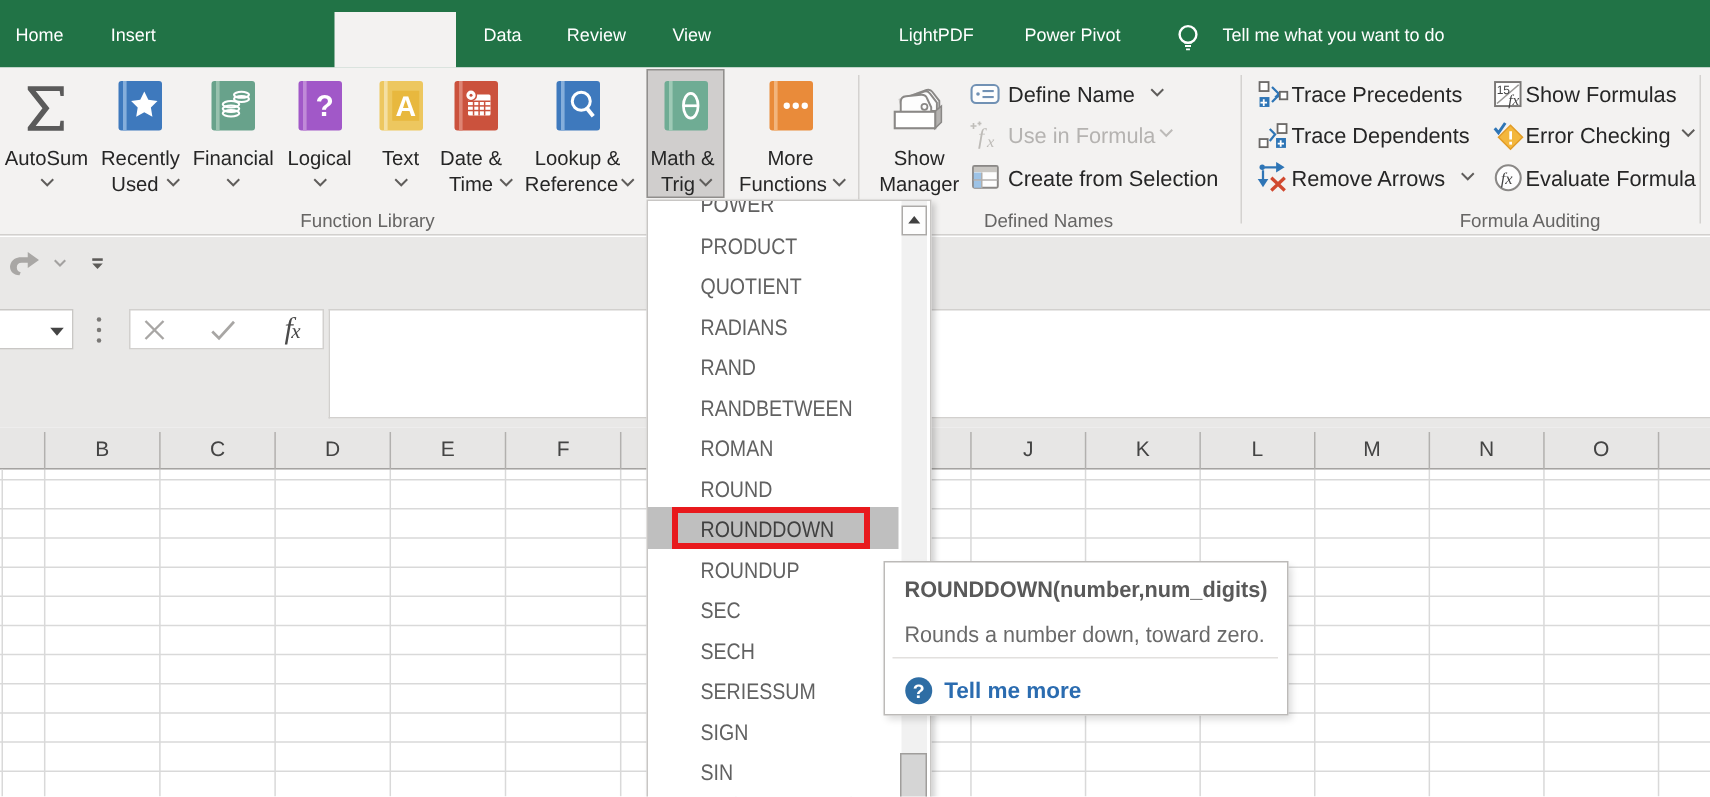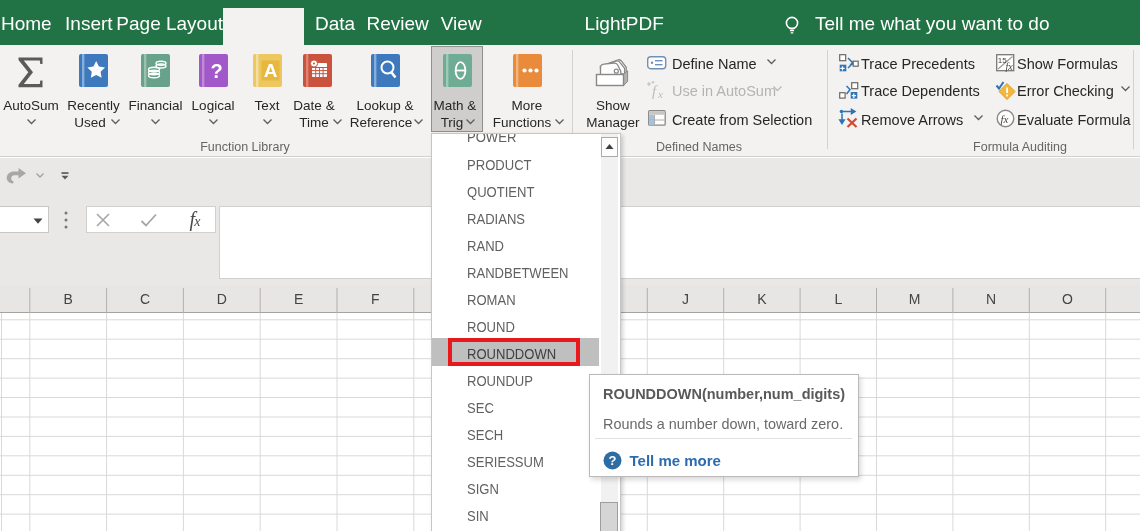--- a/index.html
+++ b/index.html
@@ -1,17 +1,17 @@
 <!DOCTYPE html>
 <html><head><meta charset="utf-8"><style>
 *{margin:0;padding:0;box-sizing:border-box}
 html,body{width:1140px;height:531px;overflow:hidden;background:#fff;font-family:"Liberation Sans",sans-serif;}
 .abs{position:absolute}
 .ctr{transform:translateX(-50%)}
-.tabtx{position:absolute;top:0;height:62px;line-height:47px;font-size:19px;color:#fff;white-space:nowrap}
+.tabtx{position:absolute;top:0;height:62px;line-height:47px;font-size:12px;color:#fff;white-space:nowrap}
 .riblbl{position:absolute;font-size:13.5px;color:#262626;white-space:nowrap;line-height:15px}
 .grplbl{position:absolute;font-size:12.5px;color:#666564;white-space:nowrap}
 .rowitem{position:absolute;font-size:14.5px;color:#262626;white-space:nowrap}
 .ddi{position:absolute;left:467px;font-size:15px;color:#616161;white-space:nowrap;transform:scaleX(0.87);transform-origin:0 0}
 .hdr{position:absolute;top:285px;height:28px;line-height:28px;font-size:14px;color:#444;text-align:center}
 .fxit{font-family:"Liberation Serif",serif;font-style:italic}
 .cv{stroke:#5f5d5b;stroke-width:1.3;fill:none}
 svg{position:absolute;overflow:visible}
 </style></head>
 <body>
@@ -74,25 +74,25 @@
 <div class="hdr" style="left:723.7px;width:76.4px">K</div>
 <div class="hdr" style="left:800.1px;width:76.4px">L</div>
 <div class="hdr" style="left:876.5px;width:76.4px">M</div>
 <div class="hdr" style="left:952.9px;width:76.4px">N</div>
 <div class="hdr" style="left:1029.3px;width:76.4px">O</div>
 
 <div class="abs" style="left:0;top:0;width:1140px;height:45px;background:#217346"></div>
 <div class="abs" style="left:223px;top:8px;width:81px;height:37px;background:#f3f2f1"></div>
 <div class="tabtx ctr" style="left:26.3px">Home</div>
 <div class="tabtx ctr" style="left:88.8px">Insert</div>
-<div class="tabtx ctr" style="left:169.7px">Page Layout</div>
 <div class="tabtx ctr" style="left:335px">Data</div>
 <div class="tabtx ctr" style="left:397.6px">Review</div>
 <div class="tabtx ctr" style="left:461.2px">View</div>
 <div class="tabtx ctr" style="left:624.2px">LightPDF</div>
+<div class="tabtx ctr" style="left:715px">Power Pivot</div>
 <svg width="20" height="24" style="left:784px;top:15px" viewBox="0 0 20 24">
   <circle cx="8" cy="8" r="5.6" fill="none" stroke="#fff" stroke-width="1.6"></circle>
   <path d="M5.5 13.5 L10.5 13.5 M6 15.7 L10 15.7 M6.7 17.9 L9.3 17.9" stroke="#fff" stroke-width="1.3" fill="none"></path>
 </svg>
 <div class="tabtx" style="left:815px">Tell me what you want to do</div>
 
 <div class="abs" style="left:0;top:45px;width:1140px;height:112px;background:#f3f2f1;border-bottom:1px solid #d2d0ce"></div>
 
 <div class="abs" style="left:572px;top:50px;width:1px;height:99px;background:#d4d2d0"></div>
 <div class="abs" style="left:827px;top:50px;width:1px;height:99px;background:#d4d2d0"></div>
@@ -239,21 +239,21 @@
       <path d="M0.5 0.5 L4.5 4.5 L8.5 0.5"></path>
     </svg>
 <svg class="cv" width="9" height="6" style="left:973.5px;top:115px">
       <path d="M0.5 0.5 L4.5 4.5 L8.5 0.5"></path>
     </svg>
 <svg class="cv" width="9" height="6" style="left:1120.5px;top:86px">
       <path d="M0.5 0.5 L4.5 4.5 L8.5 0.5"></path>
     </svg>
 
 <div class="rowitem" style="left:672px;top:55.5px">Define Name</div>
-<div class="rowitem" style="left:672px;top:83px;color:#b5b3b1">Use in AutoSum</div>
+<div class="rowitem" style="left:672px;top:83px;color:#b5b3b1">Use in Formula</div>
 <div class="rowitem" style="left:672px;top:112px">Create from Selection</div>
 
 <div class="rowitem" style="left:861px;top:55.5px">Trace Precedents</div>
 <div class="rowitem" style="left:861px;top:83px">Trace Dependents</div>
 <div class="rowitem" style="left:861px;top:112px">Remove Arrows</div>
 <div class="rowitem" style="left:1017px;top:55.5px">Show Formulas</div>
 <div class="rowitem" style="left:1017px;top:83px">Error Checking</div>
 <div class="rowitem" style="left:1017px;top:112px">Evaluate Formula</div>
 
 <svg width="20" height="17" style="left:647px;top:54px" viewBox="0 0 20 17">

